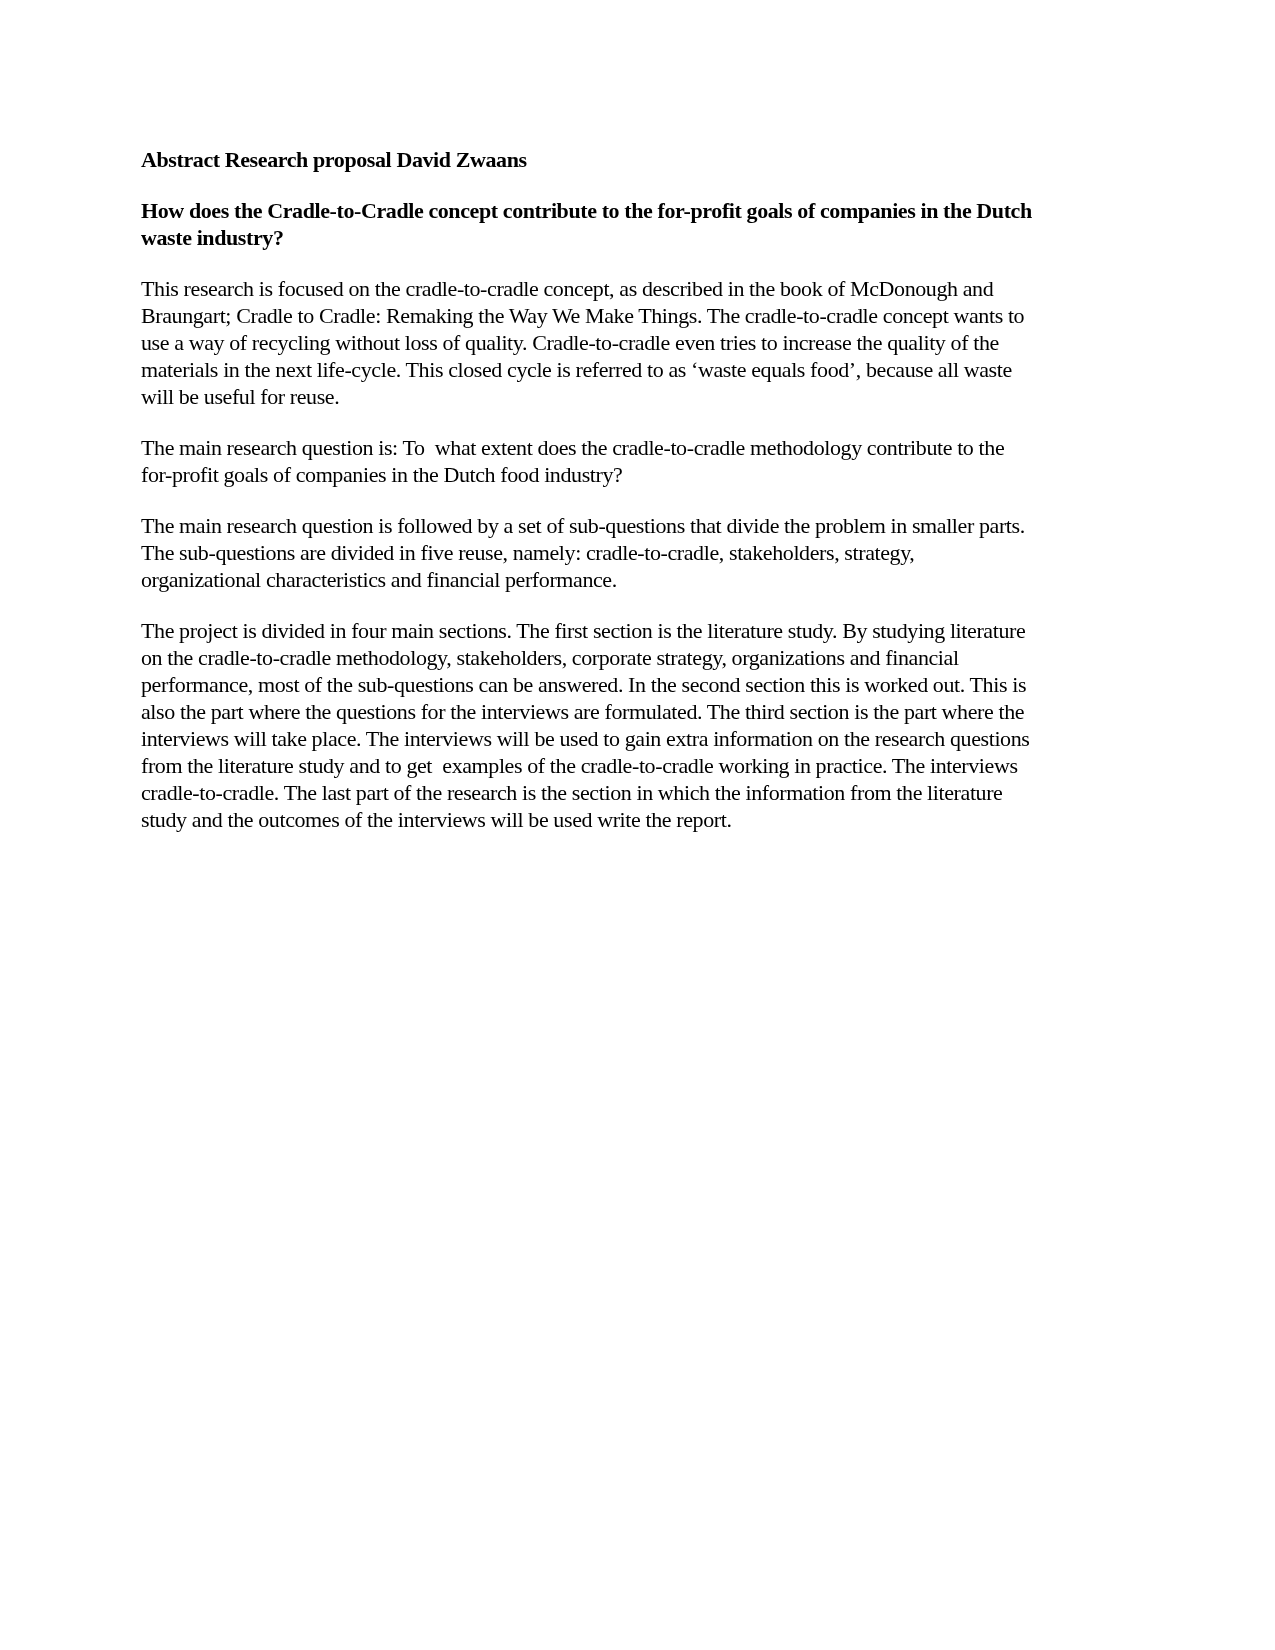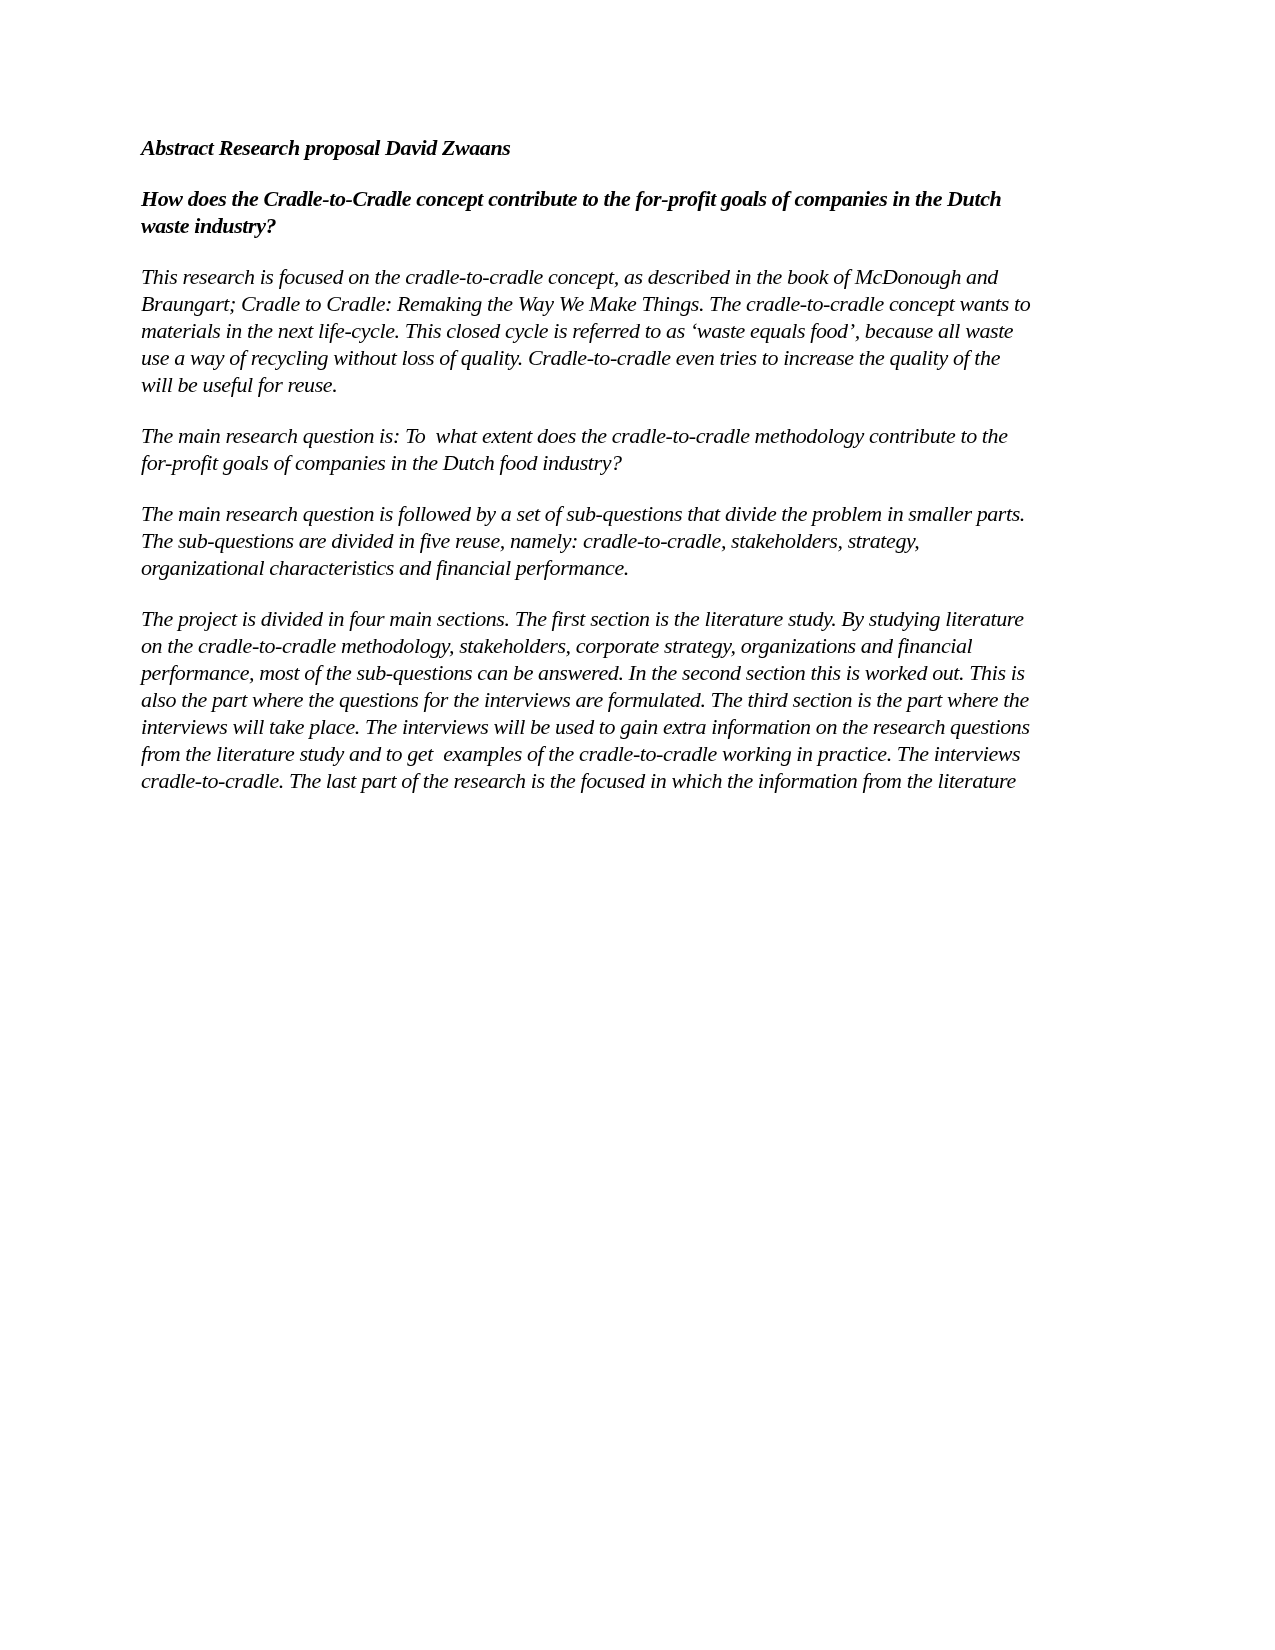--- a/index.html
+++ b/index.html
@@ -9,23 +9,22 @@
     width: 1275px;
     height: 1650px;
     background: #ffffff;
     overflow: hidden;
     font-family: "Liberation Serif", "DejaVu Serif", serif;
     color: #000000;
   }
   .doc {
     position: absolute;
     left: 141px;
-    top: 134px;
+    top: 146px;
     width: 1010px;
-    font-style: italic;
   }
   .block { margin-bottom: 24px; }
   .block:last-child { margin-bottom: 12px; }
   .line {
     white-space: pre;          
     font-size: 22px;
     line-height: 27px;
     letter-spacing: -0.4px;
     color: #000000;
   }
@@ -39,36 +38,37 @@
       <div class="block bold">
         <div class="line">Abstract Research proposal David Zwaans</div>
       </div>
       <div class="block bold">
         <div class="line">How does the Cradle-to-Cradle concept contribute to the for-profit goals of companies in the Dutch</div>
         <div class="line">waste industry?</div>
       </div>
       <div class="block">
         <div class="line">This research is focused on the cradle-to-cradle concept, as described in the book of McDonough and</div>
         <div class="line">Braungart; Cradle to Cradle: Remaking the Way We Make Things. The cradle-to-cradle concept wants to</div>
+        <div class="line">use a way of recycling without loss of quality. Cradle-to-cradle even tries to increase the quality of the</div>
         <div class="line">materials in the next life-cycle. This closed cycle is referred to as ‘waste equals food’, because all waste</div>
-        <div class="line">use a way of recycling without loss of quality. Cradle-to-cradle even tries to increase the quality of the</div>
         <div class="line">will be useful for reuse.</div>
       </div>
       <div class="block">
         <div class="line">The main research question is: To  what extent does the cradle-to-cradle methodology contribute to the</div>
         <div class="line">for-profit goals of companies in the Dutch food industry?</div>
       </div>
       <div class="block">
         <div class="line">The main research question is followed by a set of sub-questions that divide the problem in smaller parts.</div>
         <div class="line">The sub-questions are divided in five reuse, namely: cradle-to-cradle, stakeholders, strategy,</div>
         <div class="line">organizational characteristics and financial performance.</div>
       </div>
       <div class="block">
         <div class="line">The project is divided in four main sections. The first section is the literature study. By studying literature</div>
         <div class="line">on the cradle-to-cradle methodology, stakeholders, corporate strategy, organizations and financial</div>
         <div class="line">performance, most of the sub-questions can be answered. In the second section this is worked out. This is</div>
         <div class="line">also the part where the questions for the interviews are formulated. The third section is the part where the</div>
         <div class="line">interviews will take place. The interviews will be used to gain extra information on the research questions</div>
         <div class="line">from the literature study and to get  examples of the cradle-to-cradle working in practice. The interviews</div>
-        <div class="line">cradle-to-cradle. The last part of the research is the focused in which the information from the literature</div>
+        <div class="line">cradle-to-cradle. The last part of the research is the section in which the information from the literature</div>
+        <div class="line">study and the outcomes of the interviews will be used write the report.</div>
       </div>
     </div>
 </div>
 
 </body></html>

